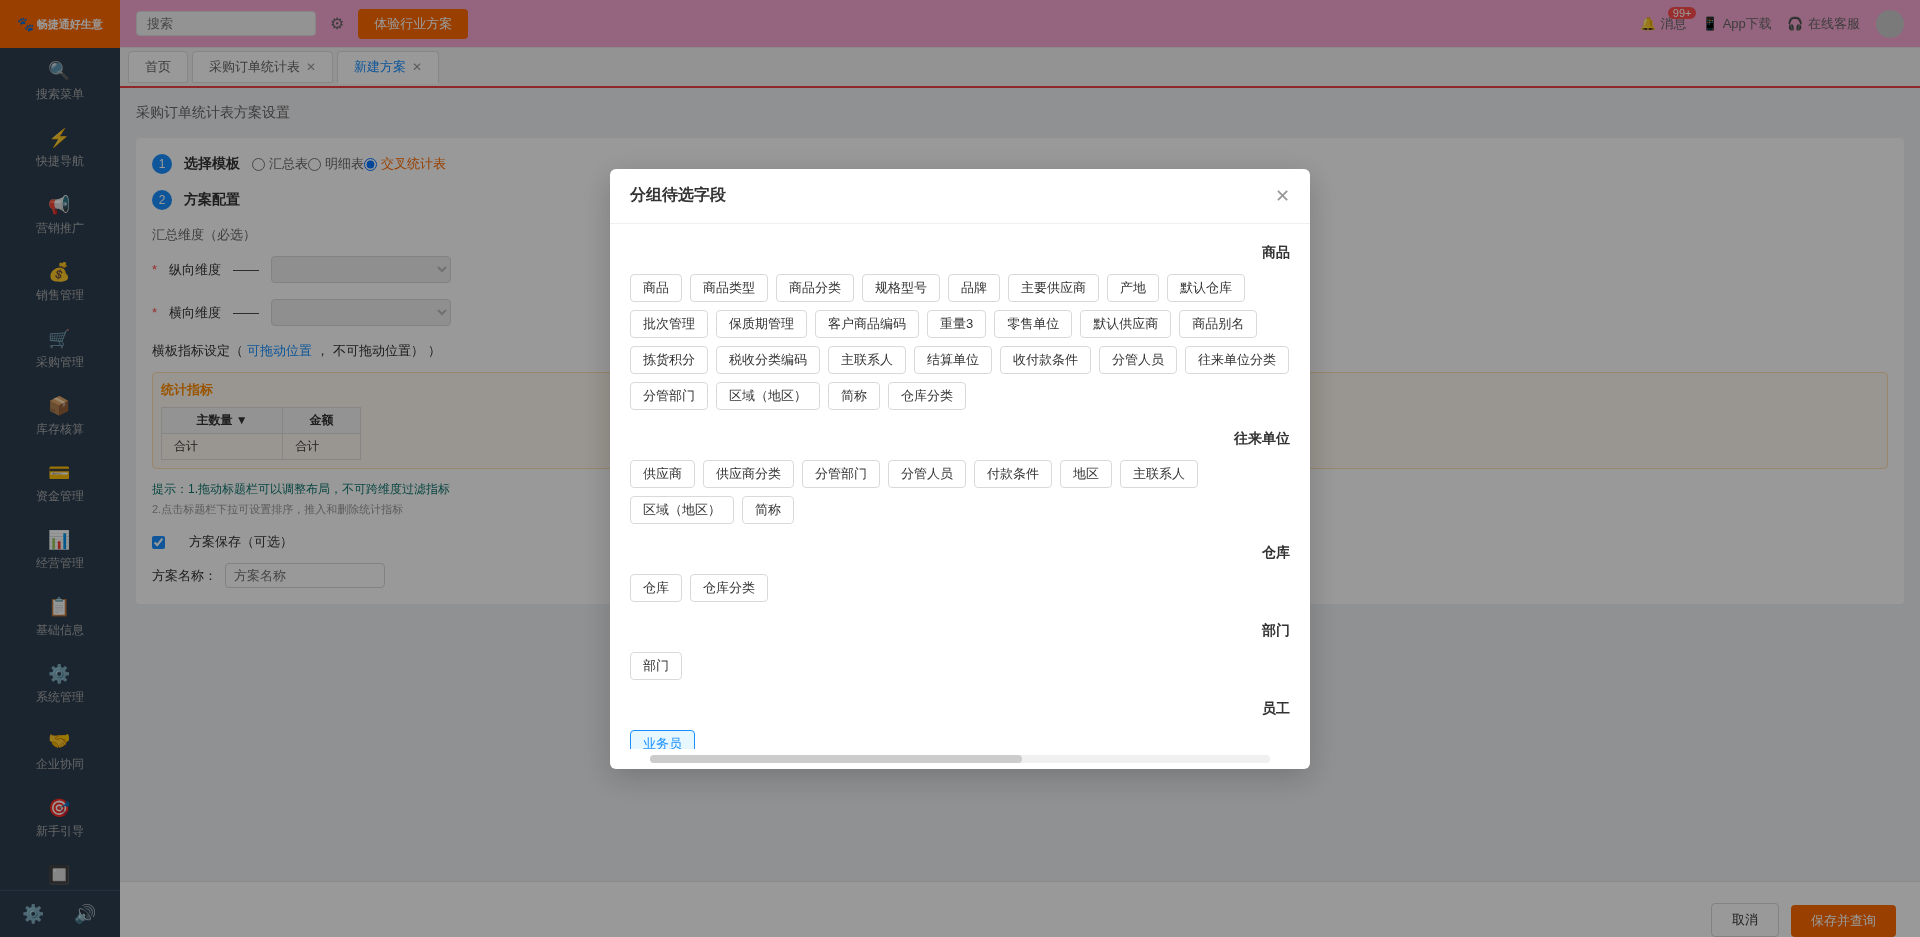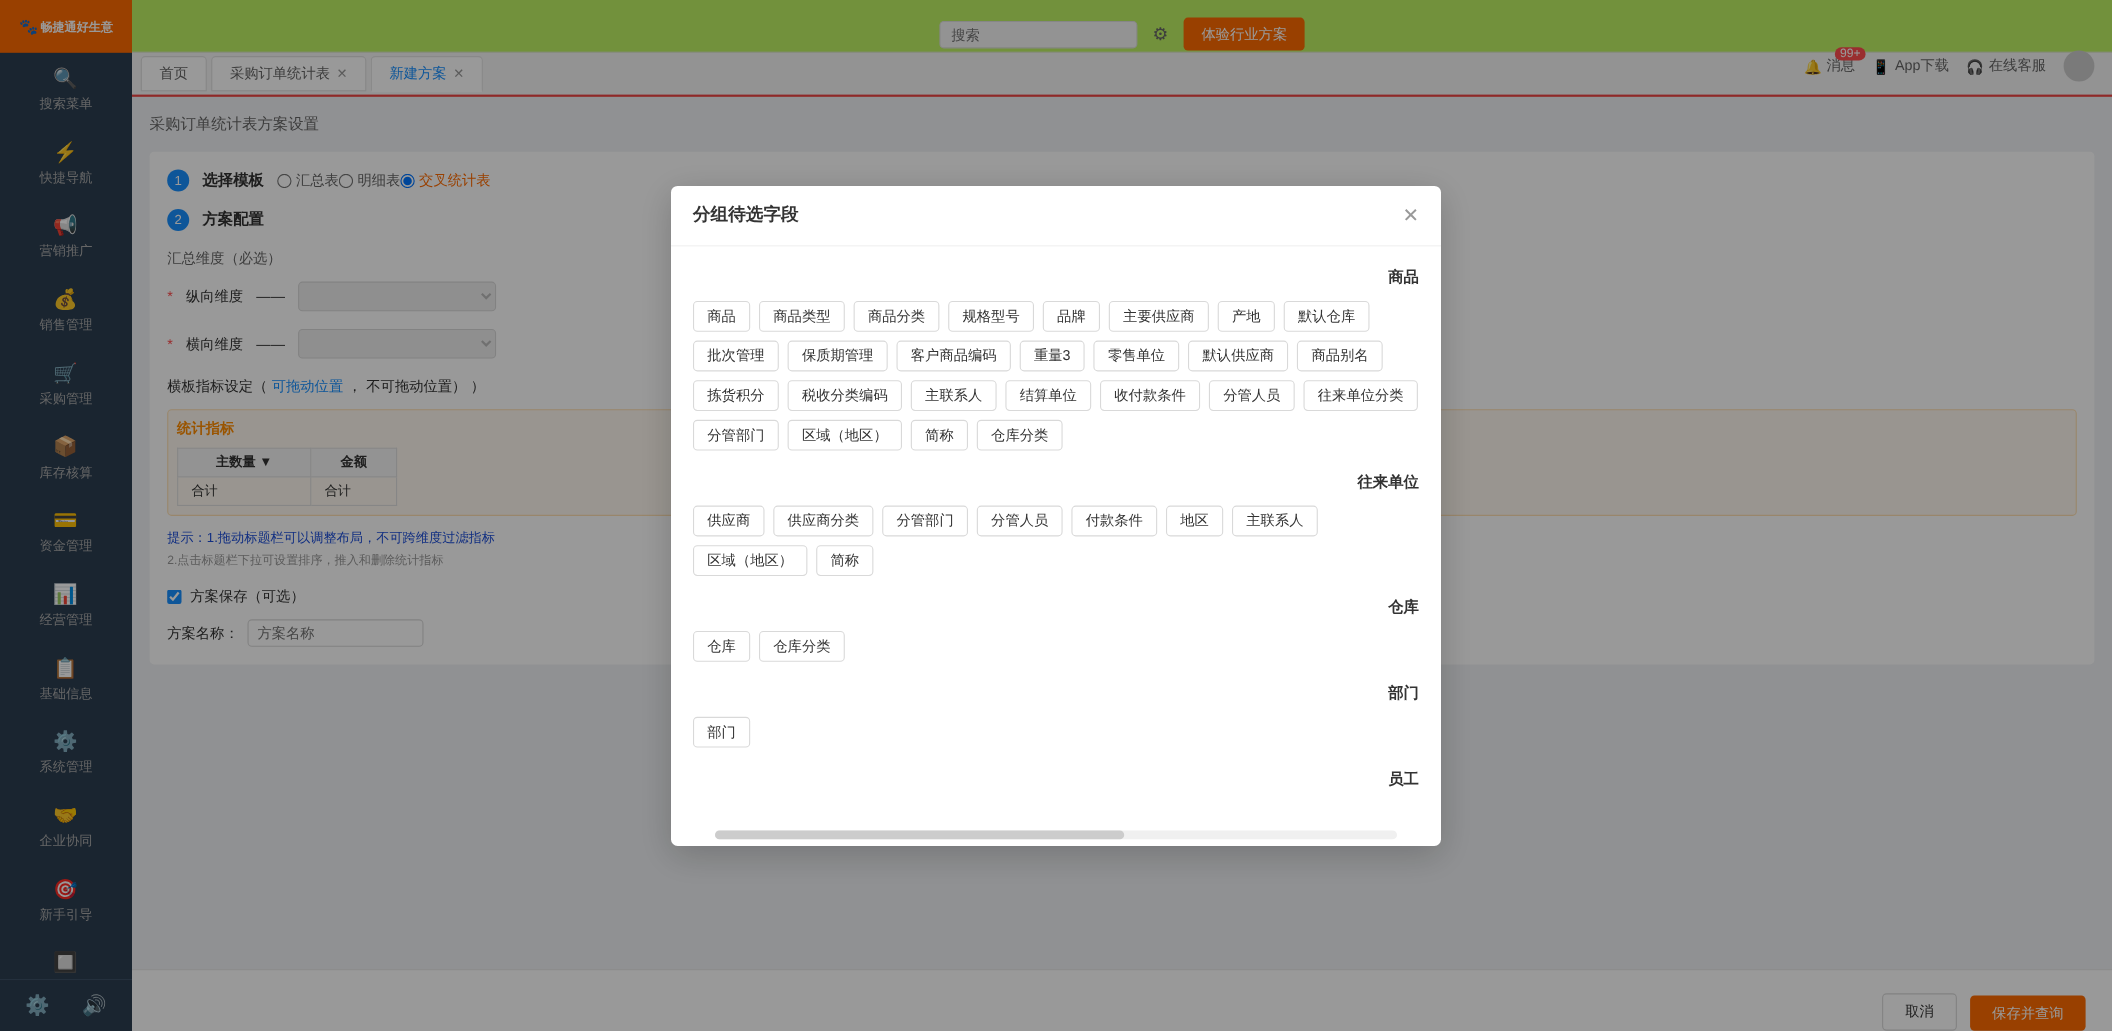--- a/index.html
+++ b/index.html
@@ -1,29 +1,28 @@
 <!DOCTYPE html>
 <html><head>
   <meta charset="utf-8">
   <style>
     * { box-sizing: border-box; margin: 0; padding: 0; }
     body { font-family: 'Microsoft YaHei', Arial, sans-serif; font-size: 13px; background: #f0f2f5; color: #333; overflow: hidden; }
 
     
     .topbar {
       height: 48px;
-      background: #bef264;
+      background: #f9a8d4;
       display: flex;
       align-items: center;
-      padding: 16px 16px;
+      padding: 0 16px;
       border-bottom: 1px solid #e8e8e8;
       position: fixed;
       top: 0; left: 0; right: 0;
       z-index: 100;
-      flex-direction: column;
     }
     .topbar-search {
       display: flex; align-items: center; gap: 6px; flex: 1;
     }
     .search-box {
       background: #f5f5f5; border: 1px solid #e0e0e0; border-radius: 4px;
       padding: 4px 10px; width: 180px; color: #999; font-size: 13px;
     }
     .plan-btn {
       background: #ff6b00; color: white; border: none; border-radius: 4px;
@@ -332,23 +331,23 @@
           </tr>
         </thead>
         <tbody>
           <tr>
             <td style="border:1px solid #e0e0e0;padding:4px 12px;font-size:12px;">合计</td>
             <td style="border:1px solid #e0e0e0;padding:4px 12px;font-size:12px;">合计</td>
           </tr>
         </tbody>
       </table>
     </div>
-    <div style="font-size:12px;color:#1d4ed8;margin-bottom:4px;">提示：1.拖动标题栏可以调整布局，不可跨维度过滤指标</div>
+    <div style="font-size:12px;color:#0f766e;margin-bottom:4px;">提示：1.拖动标题栏可以调整布局，不可跨维度过滤指标</div>
     <div style="font-size:11px;color:#999;margin-bottom:16px;">2.点击标题栏下拉可设置排序，推入和删除统计指标</div>
-    <div style="display:flex;align-items:center;gap:8px;margin-bottom:12px;">
+    <div style="display:flex;align-items:center;gap:24px;margin-bottom:12px;">
       <input type="checkbox" checked="" style="accent-color: rgb(24, 144, 255);">
       <span>方案保存（可选）</span>
     </div>
     <div style="display:flex;align-items:center;gap:8px;">
       <span>方案名称：</span>
       <input type="text" style="width: 160px; padding: 4px 8px; border: 1px solid rgb(217, 217, 217); border-radius: 4px; font-size: 13px;" placeholder="方案名称">
     </div>
   </div>
 </div>
 
@@ -412,20 +411,23 @@
           </div>
         </div>
         <div class="field-section">
           <div class="field-section-title">部门</div>
           <div class="field-tags">
             <div class="field-tag">部门</div>
           </div>
         </div>
         <div class="field-section">
           <div class="field-section-title">员工</div>
+          <div class="field-tags">
+            <div class="field-tag selected">业务员</div>
+          </div>
         </div>
       </div>
     <div style="padding:6px 20px;">
       <div class="modal-hscroll">
         <div class="modal-hscroll-thumb"></div>
       </div>
     </div>
   </div>
 </div>
 

